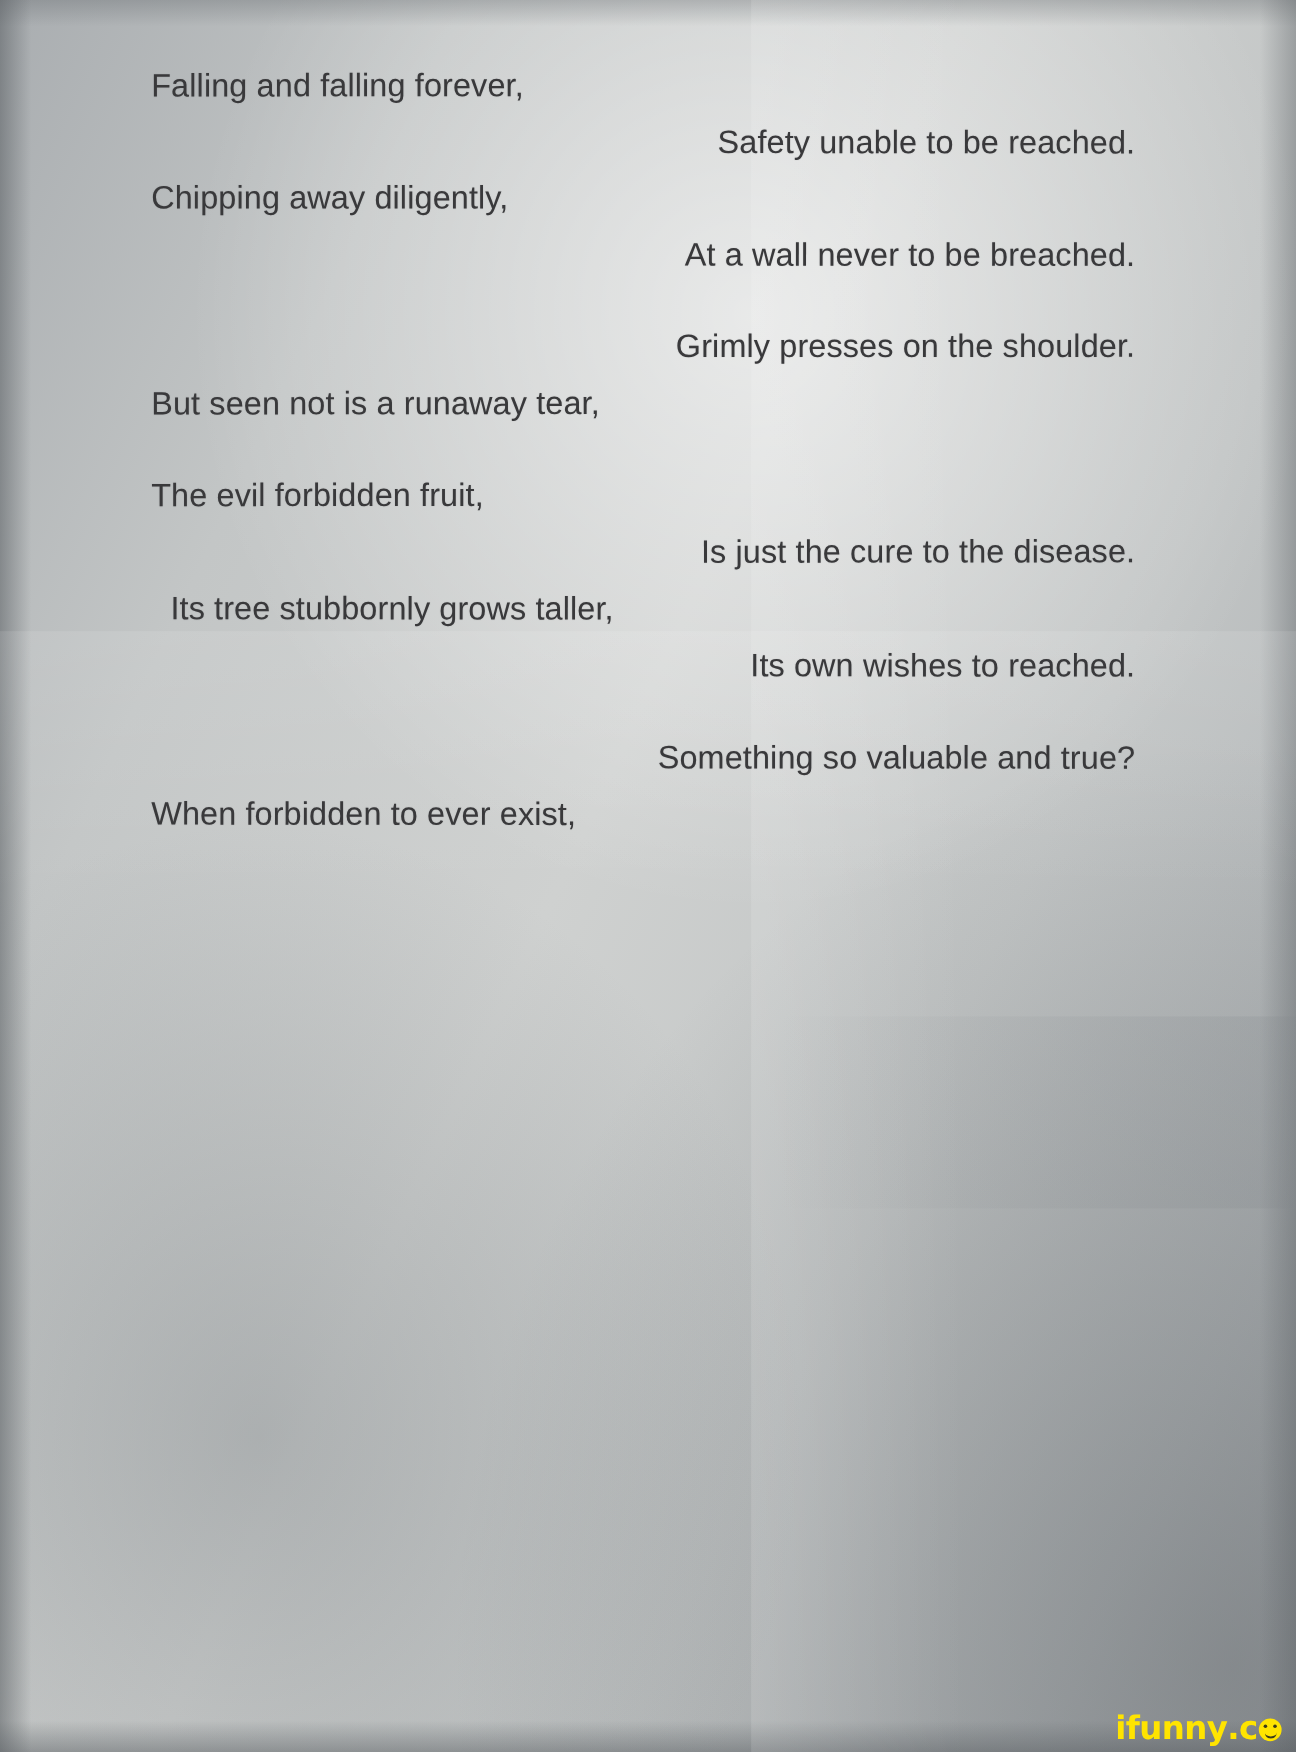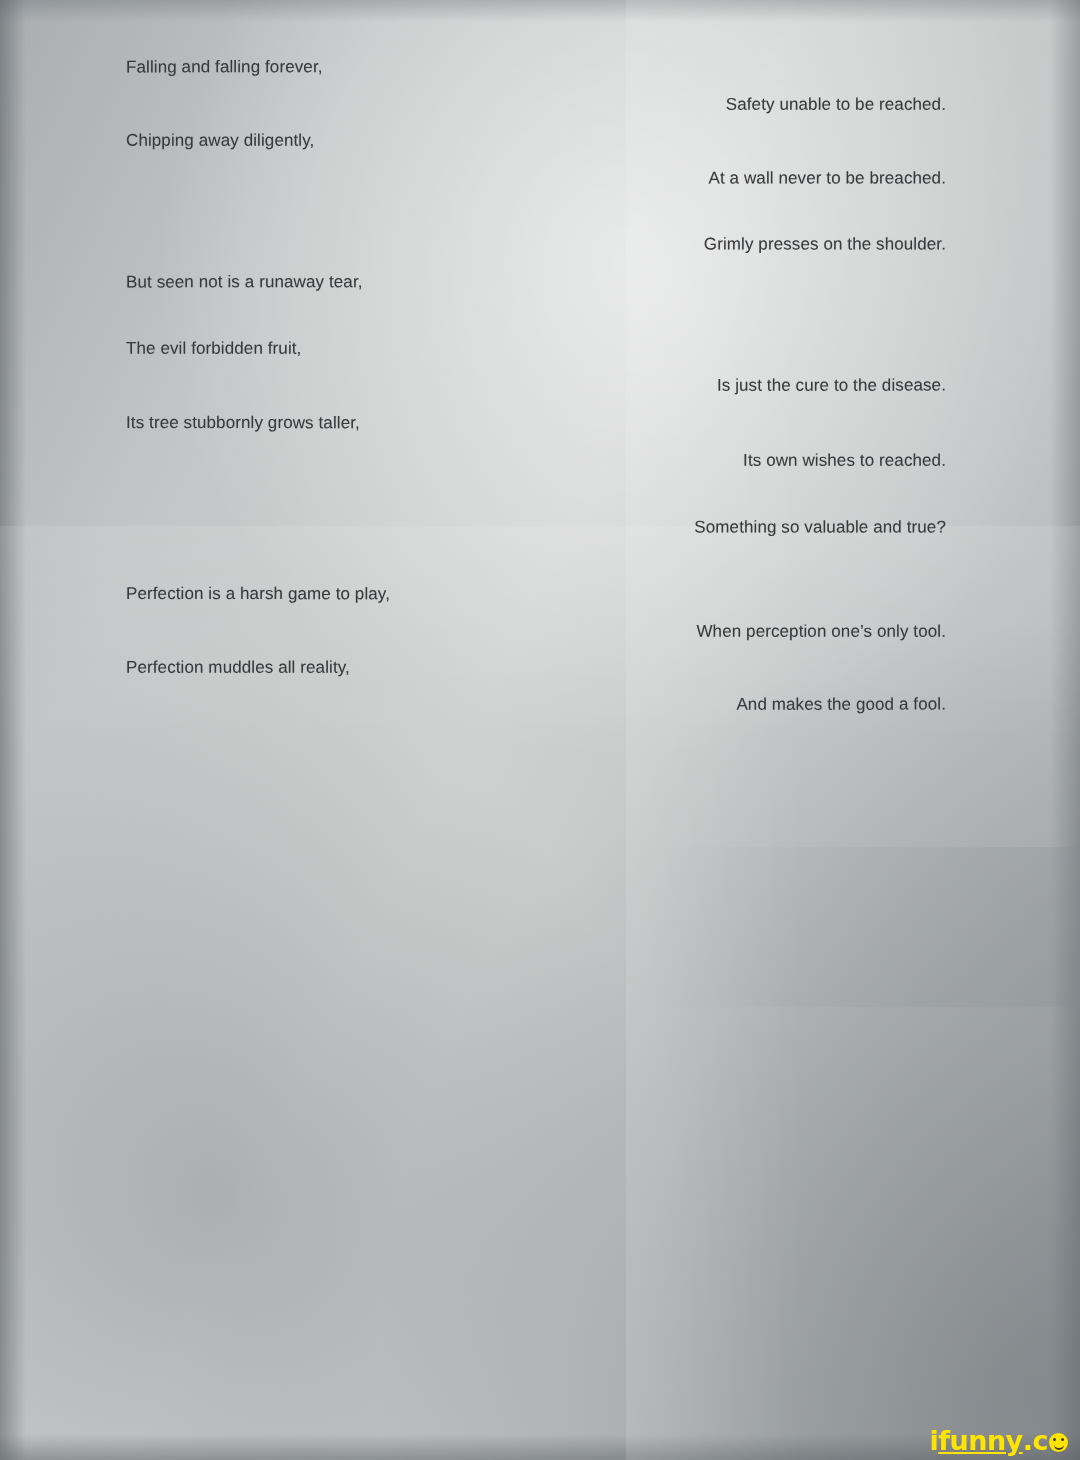--- a/index.html
+++ b/index.html
@@ -56,21 +56,21 @@
     right: 0; top: 58%; width: 40%; height: 160px;
     background: linear-gradient(to left, rgba(130,135,139,0.22), rgba(130,135,139,0.0));
   }
 
   #poem {
     position: absolute;
     left: 126px;
     top: 58px;
     width: 820px;
     color: #39393b;
-    font-size: 17px;
+    font-size: 27px;
     line-height: 1.0;
   }
 
   .stanza {
     margin-bottom: 50px;
   }
   .stanza:last-child {
     margin-bottom: 0;
   }
   .line {
@@ -81,37 +81,37 @@
   }
   .line:last-child { margin-bottom: 0; }
   .indent {
     padding-left: 22px;
     text-align: right;
   }
   
   .j1 { transform: translateY(0px) rotate(-0.06deg); }
   .j2 { transform: translateY(0.5px) rotate(0.05deg); }
   .j3 { transform: translateY(-0.4px) rotate(-0.03deg); }
-  .j4 { transform: translateY(0.3px) rotate(0.04deg); }
+  .j4 { transform: translateY(0.3px) rotate(0.04deg); margin-left: 16px; }
 
   
   #watermark {
     position: absolute;
     right: 12px;
     bottom: 6px;
     display: flex;
     align-items: baseline;
     font-family: "DejaVu Sans", sans-serif;
     font-weight: bold;
     font-size: 27px;
     letter-spacing: -0.5px;
     line-height: 1;
   }
   #watermark .wm-i { color: #ffe400; }
-  #watermark .wm-funny { color: #ffe400; text-decoration: underline; }
+  #watermark .wm-funny { color: #ffe400; }
   #watermark .wm-co { color: #ffe400; }
   #watermark .wm-dot { color: #ffe400; }
   #watermark .wm-face {
     display: inline-block;
     width: 19px;
     height: 19px;
     border-radius: 50%;
     background: #ffe400;
     position: relative;
     margin-left: 1px;
@@ -159,28 +159,23 @@
 
     <div class="stanza">
       <div class="line j3">The evil forbidden fruit,</div>
       <div class="line indent j1">Is just the cure to the disease.</div>
       <div class="line j4">Its tree stubbornly grows taller,</div>
       <div class="line indent j2">Its own wishes to reached.</div>
     </div>
 
     <div class="stanza">
       <div class="line indent j4">Something so valuable and true?</div>
+      <div class="line j2">When forbidden to ever exist,</div>
     </div>
 
-    <div class="stanza">
-      <div class="line j4">Perfection is a harsh game to play,</div>
-      <div class="line indent j2">When perception one’s only tool.</div>
-      <div class="line j3">Perfection muddles all reality,</div>
-      <div class="line indent j1">And makes the good a fool.</div>
-    </div>
 
   </div>
 
   <div id="watermark">
     <span class="wm-i">i</span>
     <span class="wm-funny">funny</span>
     <span class="wm-dot">.</span>
     <span class="wm-co">c</span>
     <span class="wm-face"></span>
   </div>

